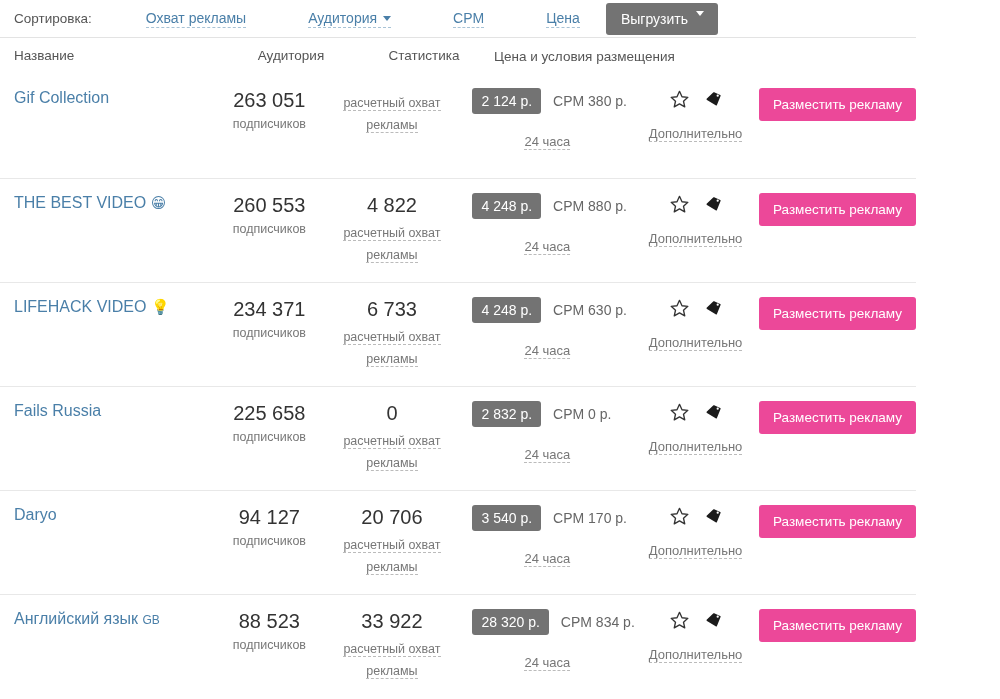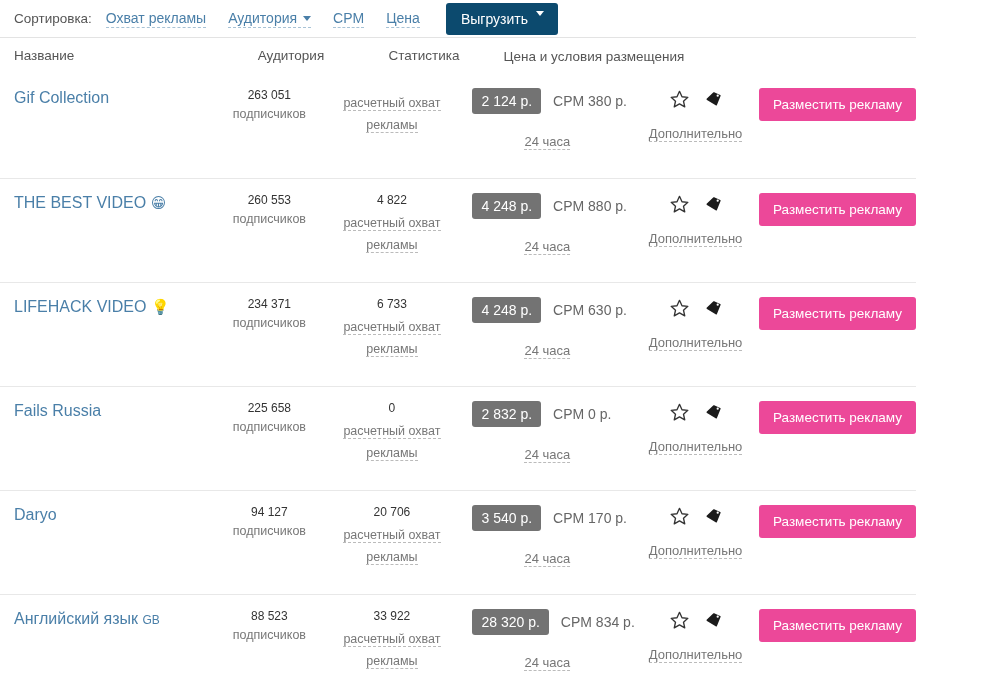--- a/index.html
+++ b/index.html
@@ -32,35 +32,36 @@
     font-size: 14px;
     color: #4a7fa8;
     text-decoration: none;
     border-bottom: 1px dashed #a8c3d6;
     padding-bottom: 1px;
     margin-right: 22px;
     white-space: nowrap;
     cursor: pointer;
     display: inline-flex;
     align-items: center;
+    margin-left: 40px;
   }
   .sort-link.active {
     color: #4a7fa8;
   }
   .caret-down {
     display: inline-block;
     width: 0; height: 0;
     border-left: 4.5px solid transparent;
     border-right: 4.5px solid transparent;
     border-top: 5px solid #4a7fa8;
     margin-left: 6px;
     vertical-align: middle;
   }
   .export-btn {
-    background: #0c4a6e;
+    background: #737373;
     color: #ffffff;
     font-size: 14px;
     border: none;
     border-radius: 3px;
     padding: 8px 14px 8px 15px;
     cursor: pointer;
     display: inline-flex;
     align-items: flex-start;
     margin-left: 4px;
     font-family: inherit;
@@ -87,39 +88,39 @@
   }
   .row:first-of-type { border-top: none; }
 
   .col-name     { width: 228px; padding-left: 14px; }
   .col-aud      { width: 126px; text-align: center; }
   .col-stat     { width: 140px; text-align: center; }
   .col-price    { width: 200px; padding-left: 16px; }
   .col-extra    { width: 116px; text-align: center; }
   .col-action   { flex: 1; padding-left: 10px; }
 
-  .thead .col-price { text-align: center; padding-left: 0; line-height: 1.35; }
+  .thead .col-price { padding-left: 0; line-height: 1.35; }
   .thead .col-extra { }
   .thead .col-name  { }
 
   
   .channel-name {
     color: #4a7fa8;
     font-size: 16px;
     text-decoration: none;
     cursor: pointer;
     line-height: 1.2;
     display: inline-block;
   }
   .channel-name .emoji { font-size: 15px; }
   .name-suffix { font-size: 12px; color: #4a7fa8; }
 
   
   .big-num {
-    font-size: 12px;
+    font-size: 20px;
     color: #333;
     font-weight: normal;
     line-height: 1.25;
   }
   .sub-label {
     font-size: 12.5px;
     color: #777;
     line-height: 1.3;
     margin-top: 3px;
   }

